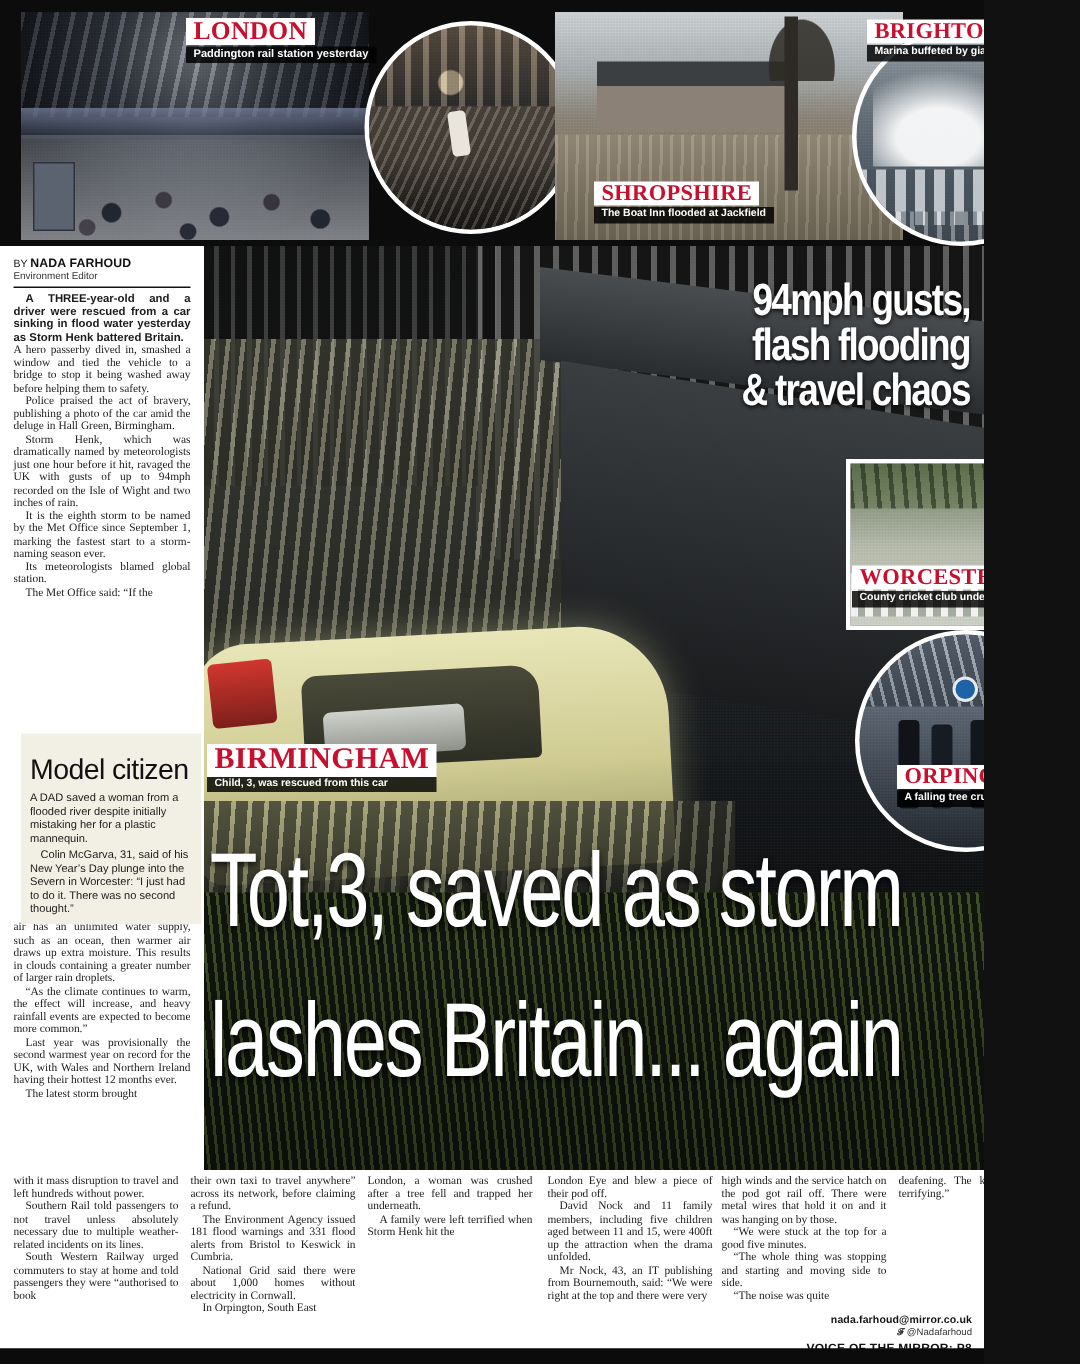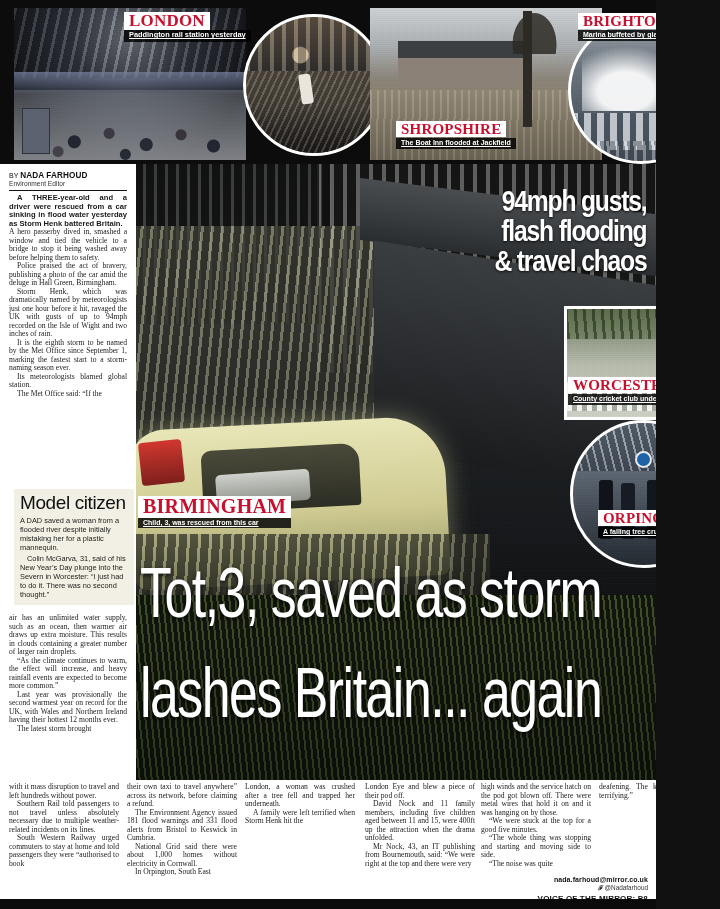--- a/index.html
+++ b/index.html
@@ -14,36 +14,36 @@
   .circ{border-radius:50%;}
   .wbord{border:3px solid #fff;}
 
   
   .cap{position:absolute;z-index:6;}
   .cap .ttl{display:inline-block;background:#fff;color:#c8102e;
      font-family:"Liberation Serif",serif;font-weight:700;letter-spacing:.2px;
      padding:0 5px;line-height:1.08;white-space:nowrap;}
   .cap .sub{display:block;background:rgba(0,0,0,.82);color:#fff;
      font-family:"Liberation Sans",sans-serif;font-weight:600;
-     padding:1px 5px 2px;line-height:1.12;white-space:nowrap;text-decoration:underline;}
+     padding:1px 5px 2px;line-height:1.12;white-space:nowrap;}
 
   
   .col{position:absolute;color:#111;font-family:"Liberation Serif",serif;}
   .col p{margin:0;text-indent:8px;text-align:justify;
      font-size:7.6px;line-height:8.5px;color:#1a1a1a;}
   .col p.first{text-indent:0;}
   .byline{font-family:"Liberation Sans",sans-serif;font-size:7px;line-height:8px;color:#111;}
   .byline b{font-size:8.2px;letter-spacing:.1px;}
   .byline .role{font-size:6.6px;color:#333;display:block;}
   .rule{height:1px;background:#111;margin:2px 0 3px;}
   .standfirst{font-family:"Liberation Sans",sans-serif;font-weight:700;
      font-size:8.4px;line-height:9.6px;color:#000;margin:0 0 3px;text-align:left;}
 
   
-  .box{position:absolute;background:#f2efe4;z-index:7;padding:4px 6px 6px;}
+  .box{position:absolute;background:#f2efe4;z-index:7;padding:15px 6px 6px;}
   .box h3{margin:0 0 3px;font-family:"Liberation Sans",sans-serif;font-weight:400;
      font-size:19px;line-height:20px;color:#111;letter-spacing:-.4px;}
   .box p{margin:0;font-family:"Liberation Sans",sans-serif;font-size:7.4px;
      line-height:9px;color:#1b1b1b;text-indent:0;}
   .box p+p{text-indent:7px;margin-top:2px;}
 
   
   .overline{position:absolute;z-index:8;color:#fff;text-align:right;
      font-family:"Liberation Sans",sans-serif;font-weight:700;
      font-size:30px;line-height:30px;letter-spacing:-1.4px;
@@ -280,21 +280,21 @@
   <div class="col" style="left:245px;top:783px;width:110px;">
     <p class="first">London, a woman was crushed after a tree fell and trapped her underneath.</p>
     <p>A family were left terrified when Storm Henk hit the</p>
   </div>
   <div class="col" style="left:365px;top:783px;width:110px;">
     <p class="first">London Eye and blew a piece of their pod off.</p>
     <p>David Nock and 11 family members, including five children aged between 11 and 15, were 400ft up the attraction when the drama unfolded.</p>
     <p>Mr Nock, 43, an IT publishing from Bournemouth, said: “We were right at the top and there were very</p>
   </div>
   <div class="col" style="left:481px;top:783px;width:110px;">
-    <p class="first">high winds and the service hatch on the pod got blown off. There were metal wires that hold it on and it was hanging on by those.</p>
+    <p class="first">high winds and the service hatch on the pod got rail off. There were metal wires that hold it on and it was hanging on by those.</p>
     <p>“We were stuck at the top for a good five minutes.</p>
     <p>“The whole thing was stopping and starting and moving side to side.</p>
     <p>“The noise was quite</p>
   </div>
   <div class="col" style="left:599px;top:783px;width:112px;">
     <p class="first">deafening. The kids all found it terrifying.”</p>
   </div>
 
   <div class="footer">
     <div class="mail">nada.farhoud@mirror.co.uk</div>

